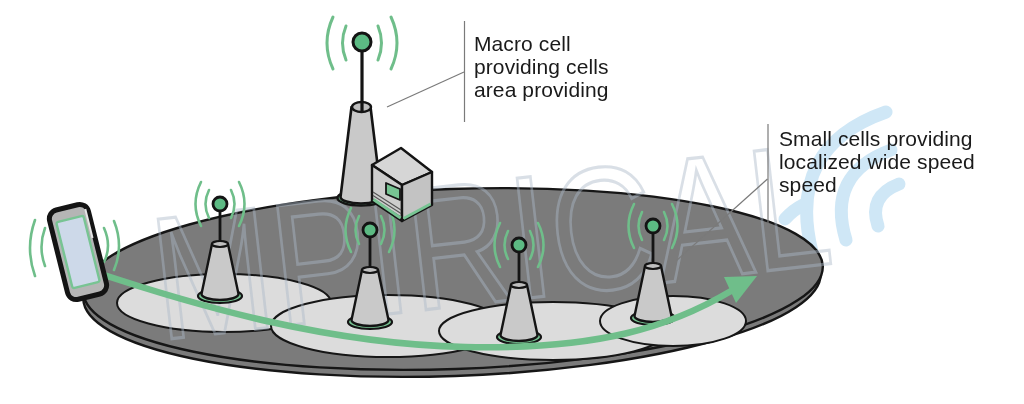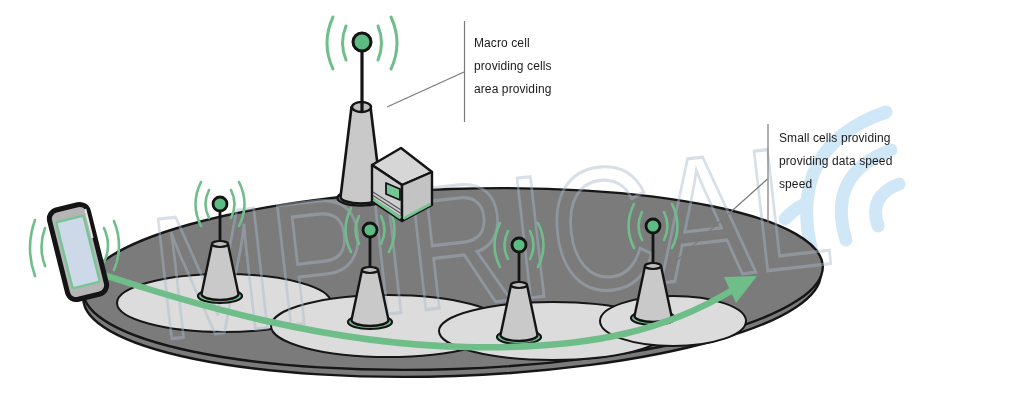--- a/index.html
+++ b/index.html
@@ -2,21 +2,21 @@
 <html><head>
 <meta charset="utf-8">
 <style>
   html,body{margin:0;padding:0;background:#ffffff;}
   .canvas{
     position:relative;width:1024px;height:404px;background:#ffffff;
     overflow:hidden;font-family:"Liberation Sans",sans-serif;
   }
   .scene{position:absolute;left:0;top:0;}
   .caption{
-    position:absolute;font-size:12px;line-height:23px;color:#1a1a1a;
+    position:absolute;font-size:21px;line-height:23px;color:#1a1a1a;
     white-space:nowrap;letter-spacing:0.1px;
   }
   .caption-macro{left:474px;top:32px;}
   .caption-small{left:779px;top:127px;}
 </style>
 </head>
 <body>
 
 <div class="canvas">
 
@@ -114,17 +114,17 @@
   </svg>
 
   <div class="caption caption-macro">
     <div>Macro cell</div>
     <div>providing cells</div>
     <div>area providing</div>
   </div>
 
   <div class="caption caption-small">
     <div>Small cells providing</div>
-    <div>providing data speed</div>
+    <div>localized wide speed</div>
     <div>speed</div>
   </div>
 
 </div>
 
 </body></html>

